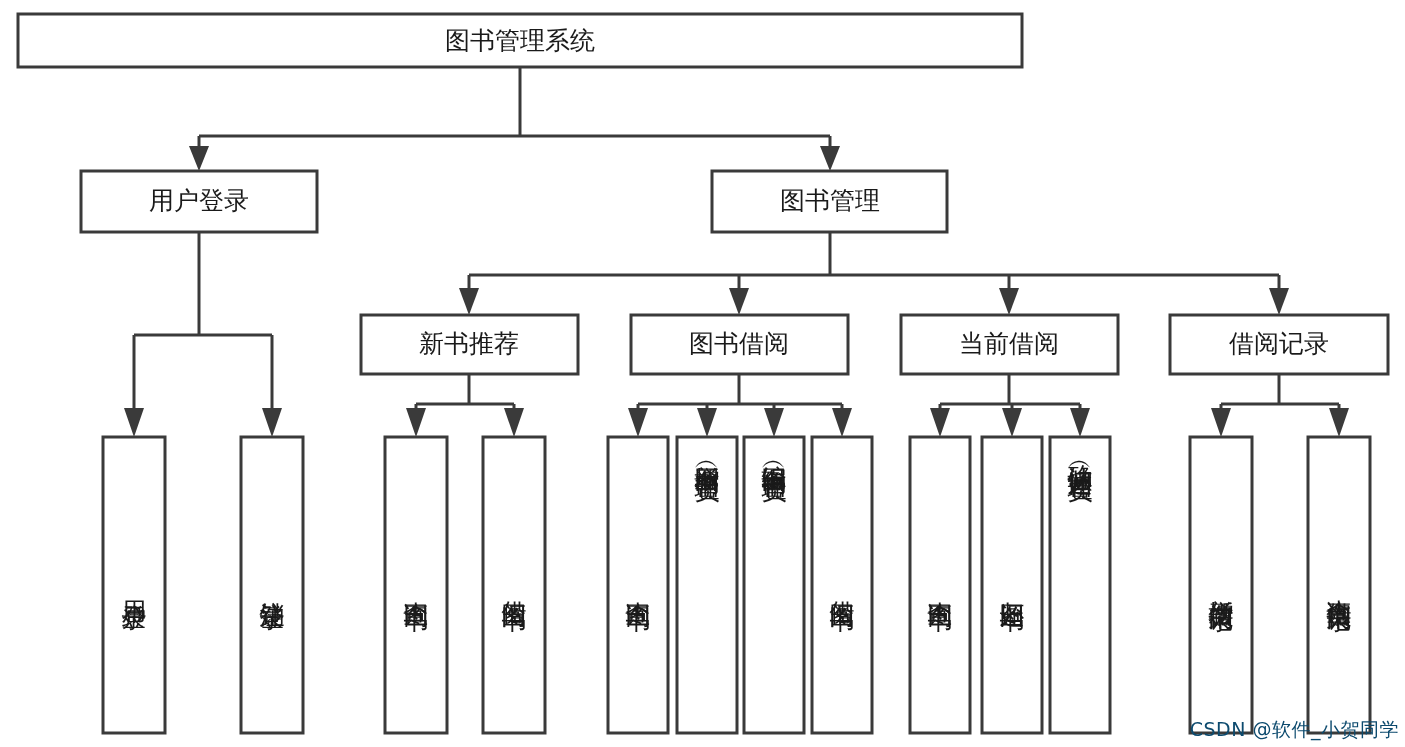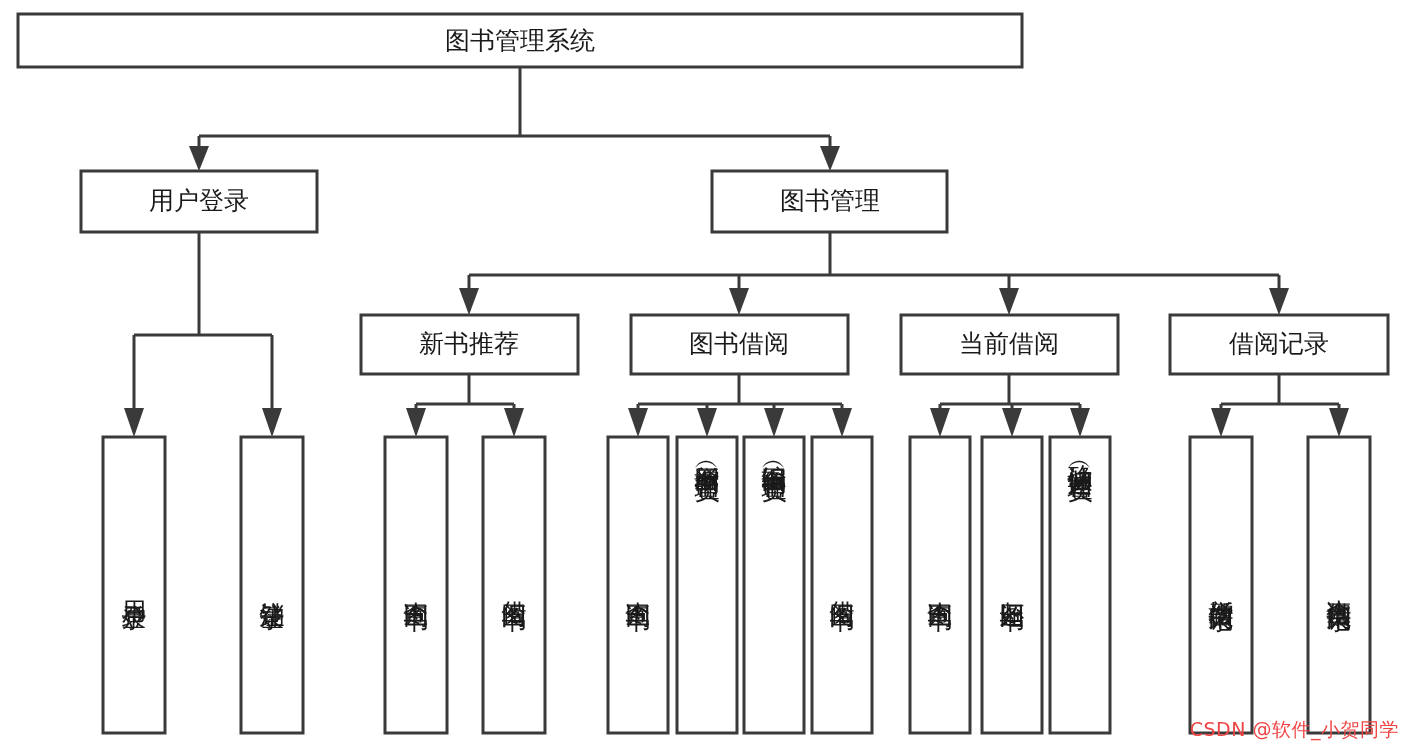--- a/index.html
+++ b/index.html
@@ -67,21 +67,21 @@
     letter-spacing: 2px;
     white-space: nowrap;
     text-align: center;
   }
   #watermark {
     position: absolute;
     right: 6px;
     bottom: 4px;
     font-family: "DejaVu Sans", "Liberation Sans", sans-serif;
     font-size: 19px;
-    color: #ef4444;
+    color: #0c4a6e;
     white-space: nowrap;
     letter-spacing: 0.5px;
   }
 </style>
 </head>
 <body>
 
 <div id="diagram-root">
 
   <svg id="flowchart" viewBox="0 0 1405 747">

